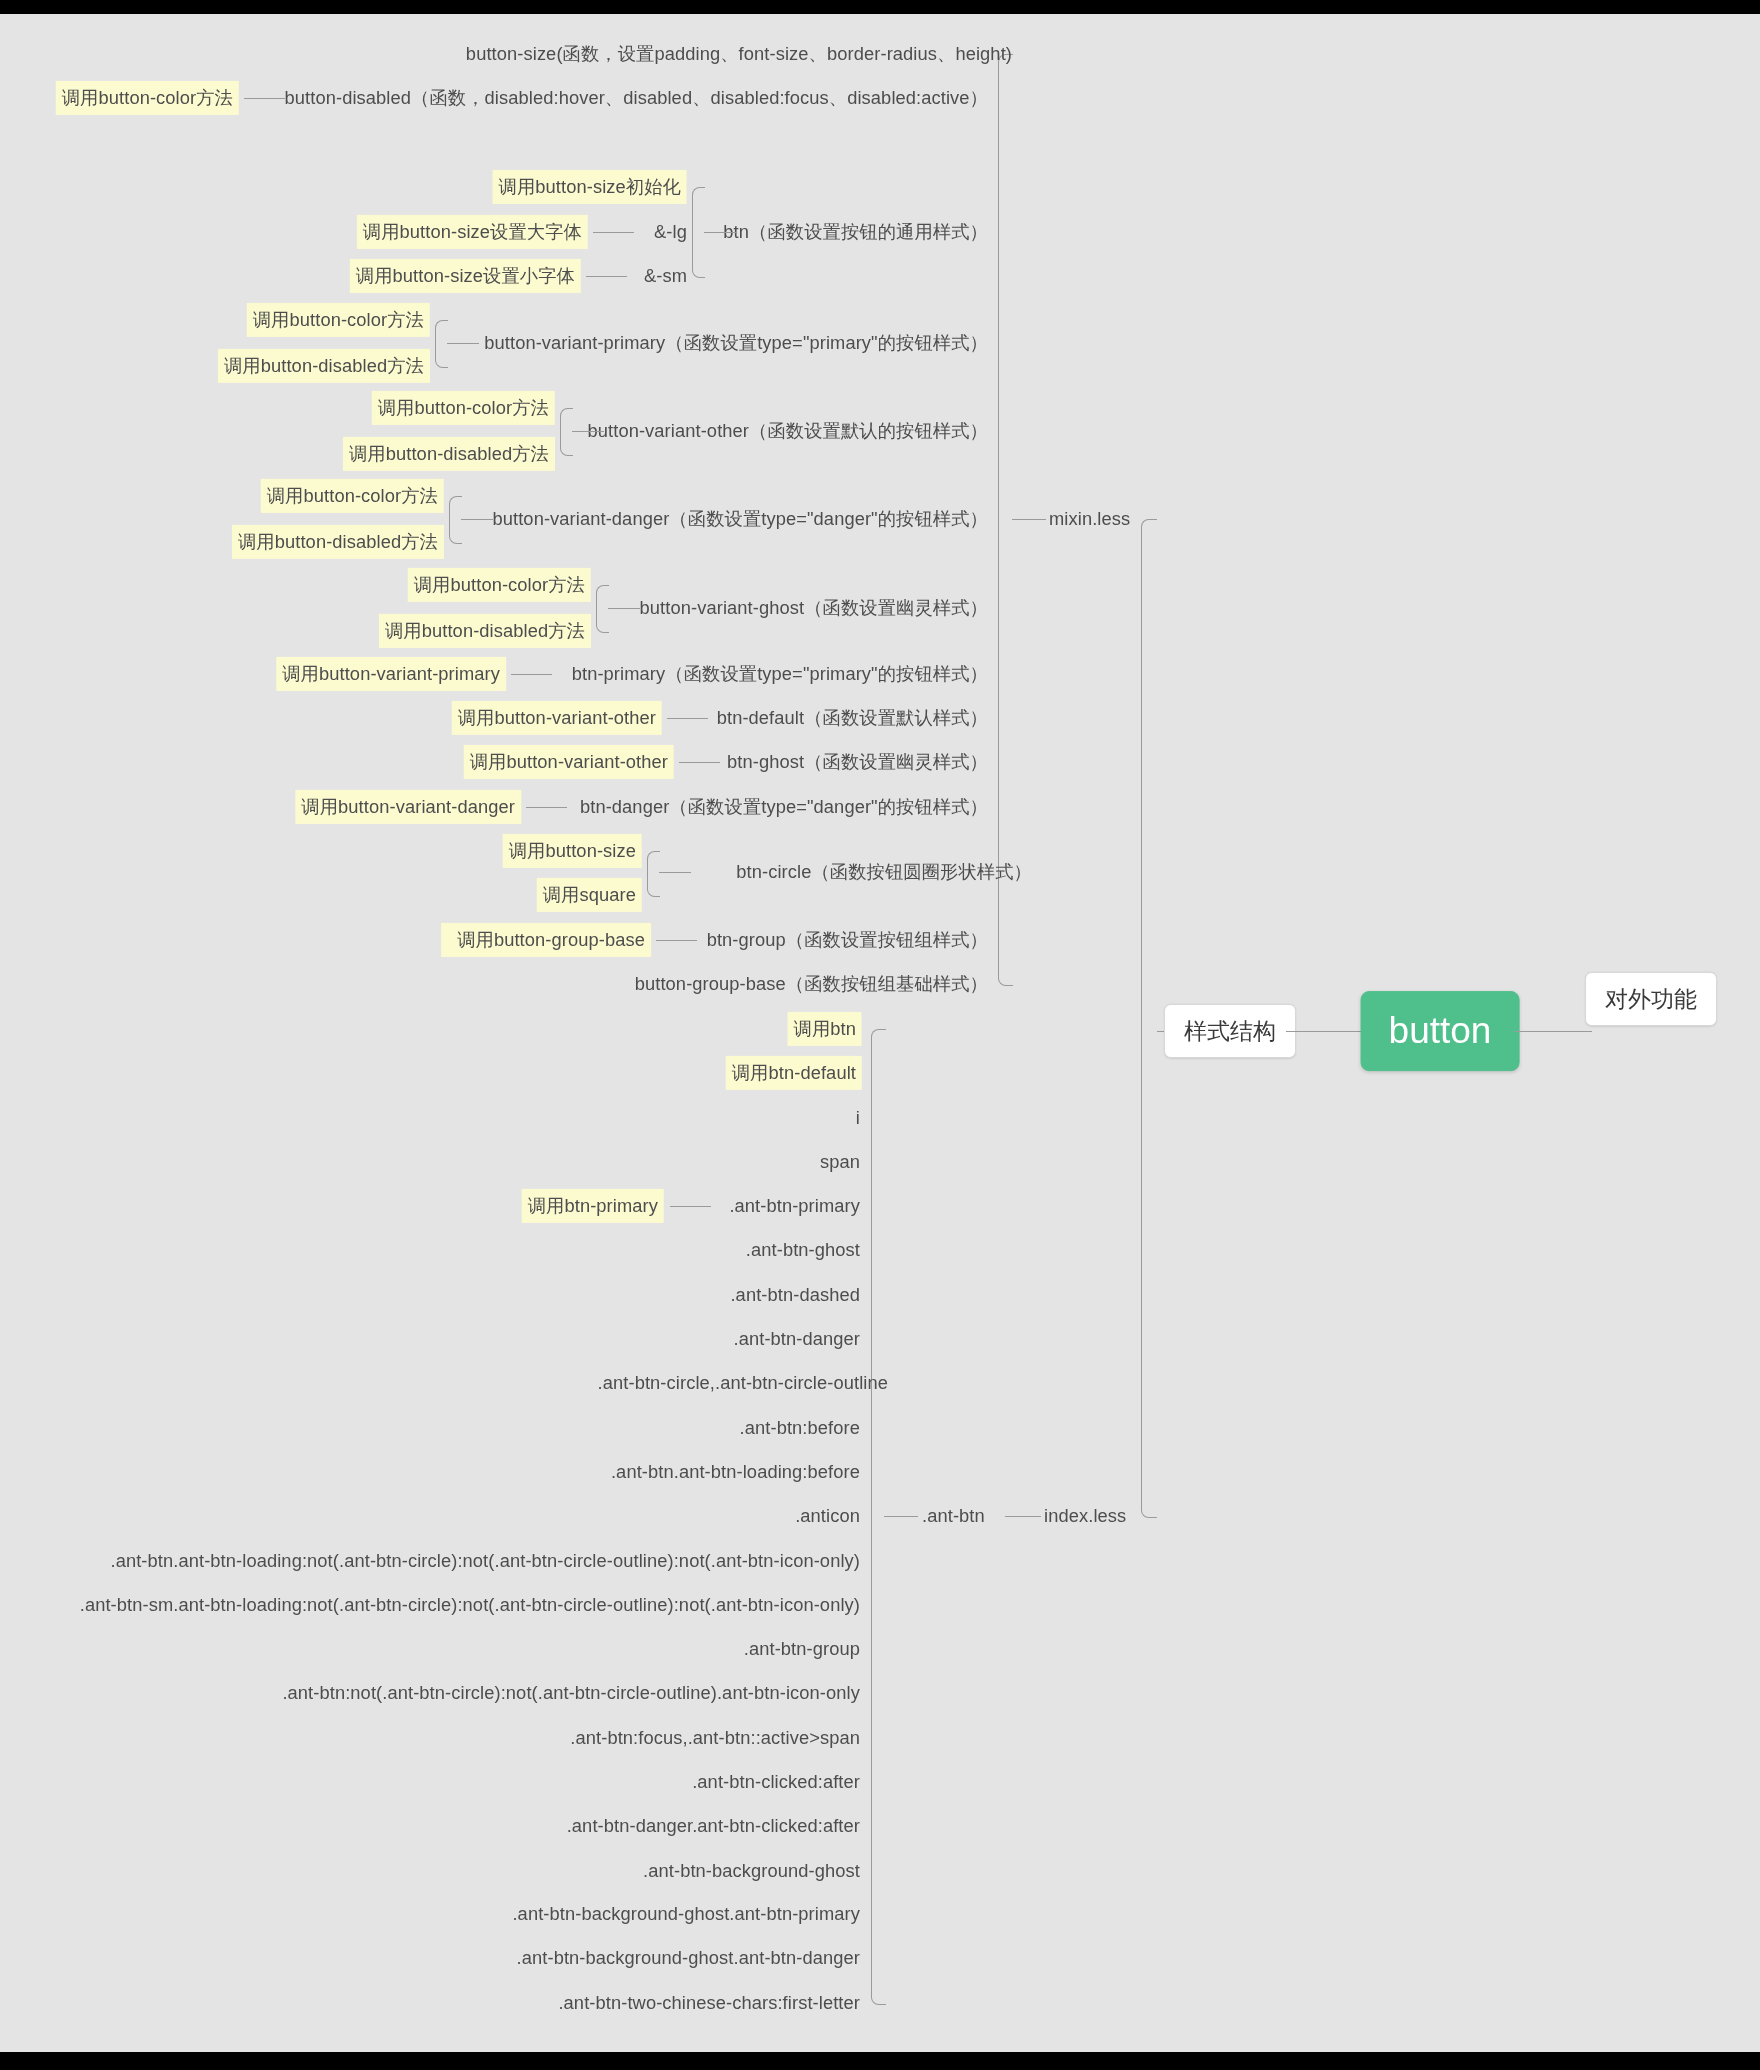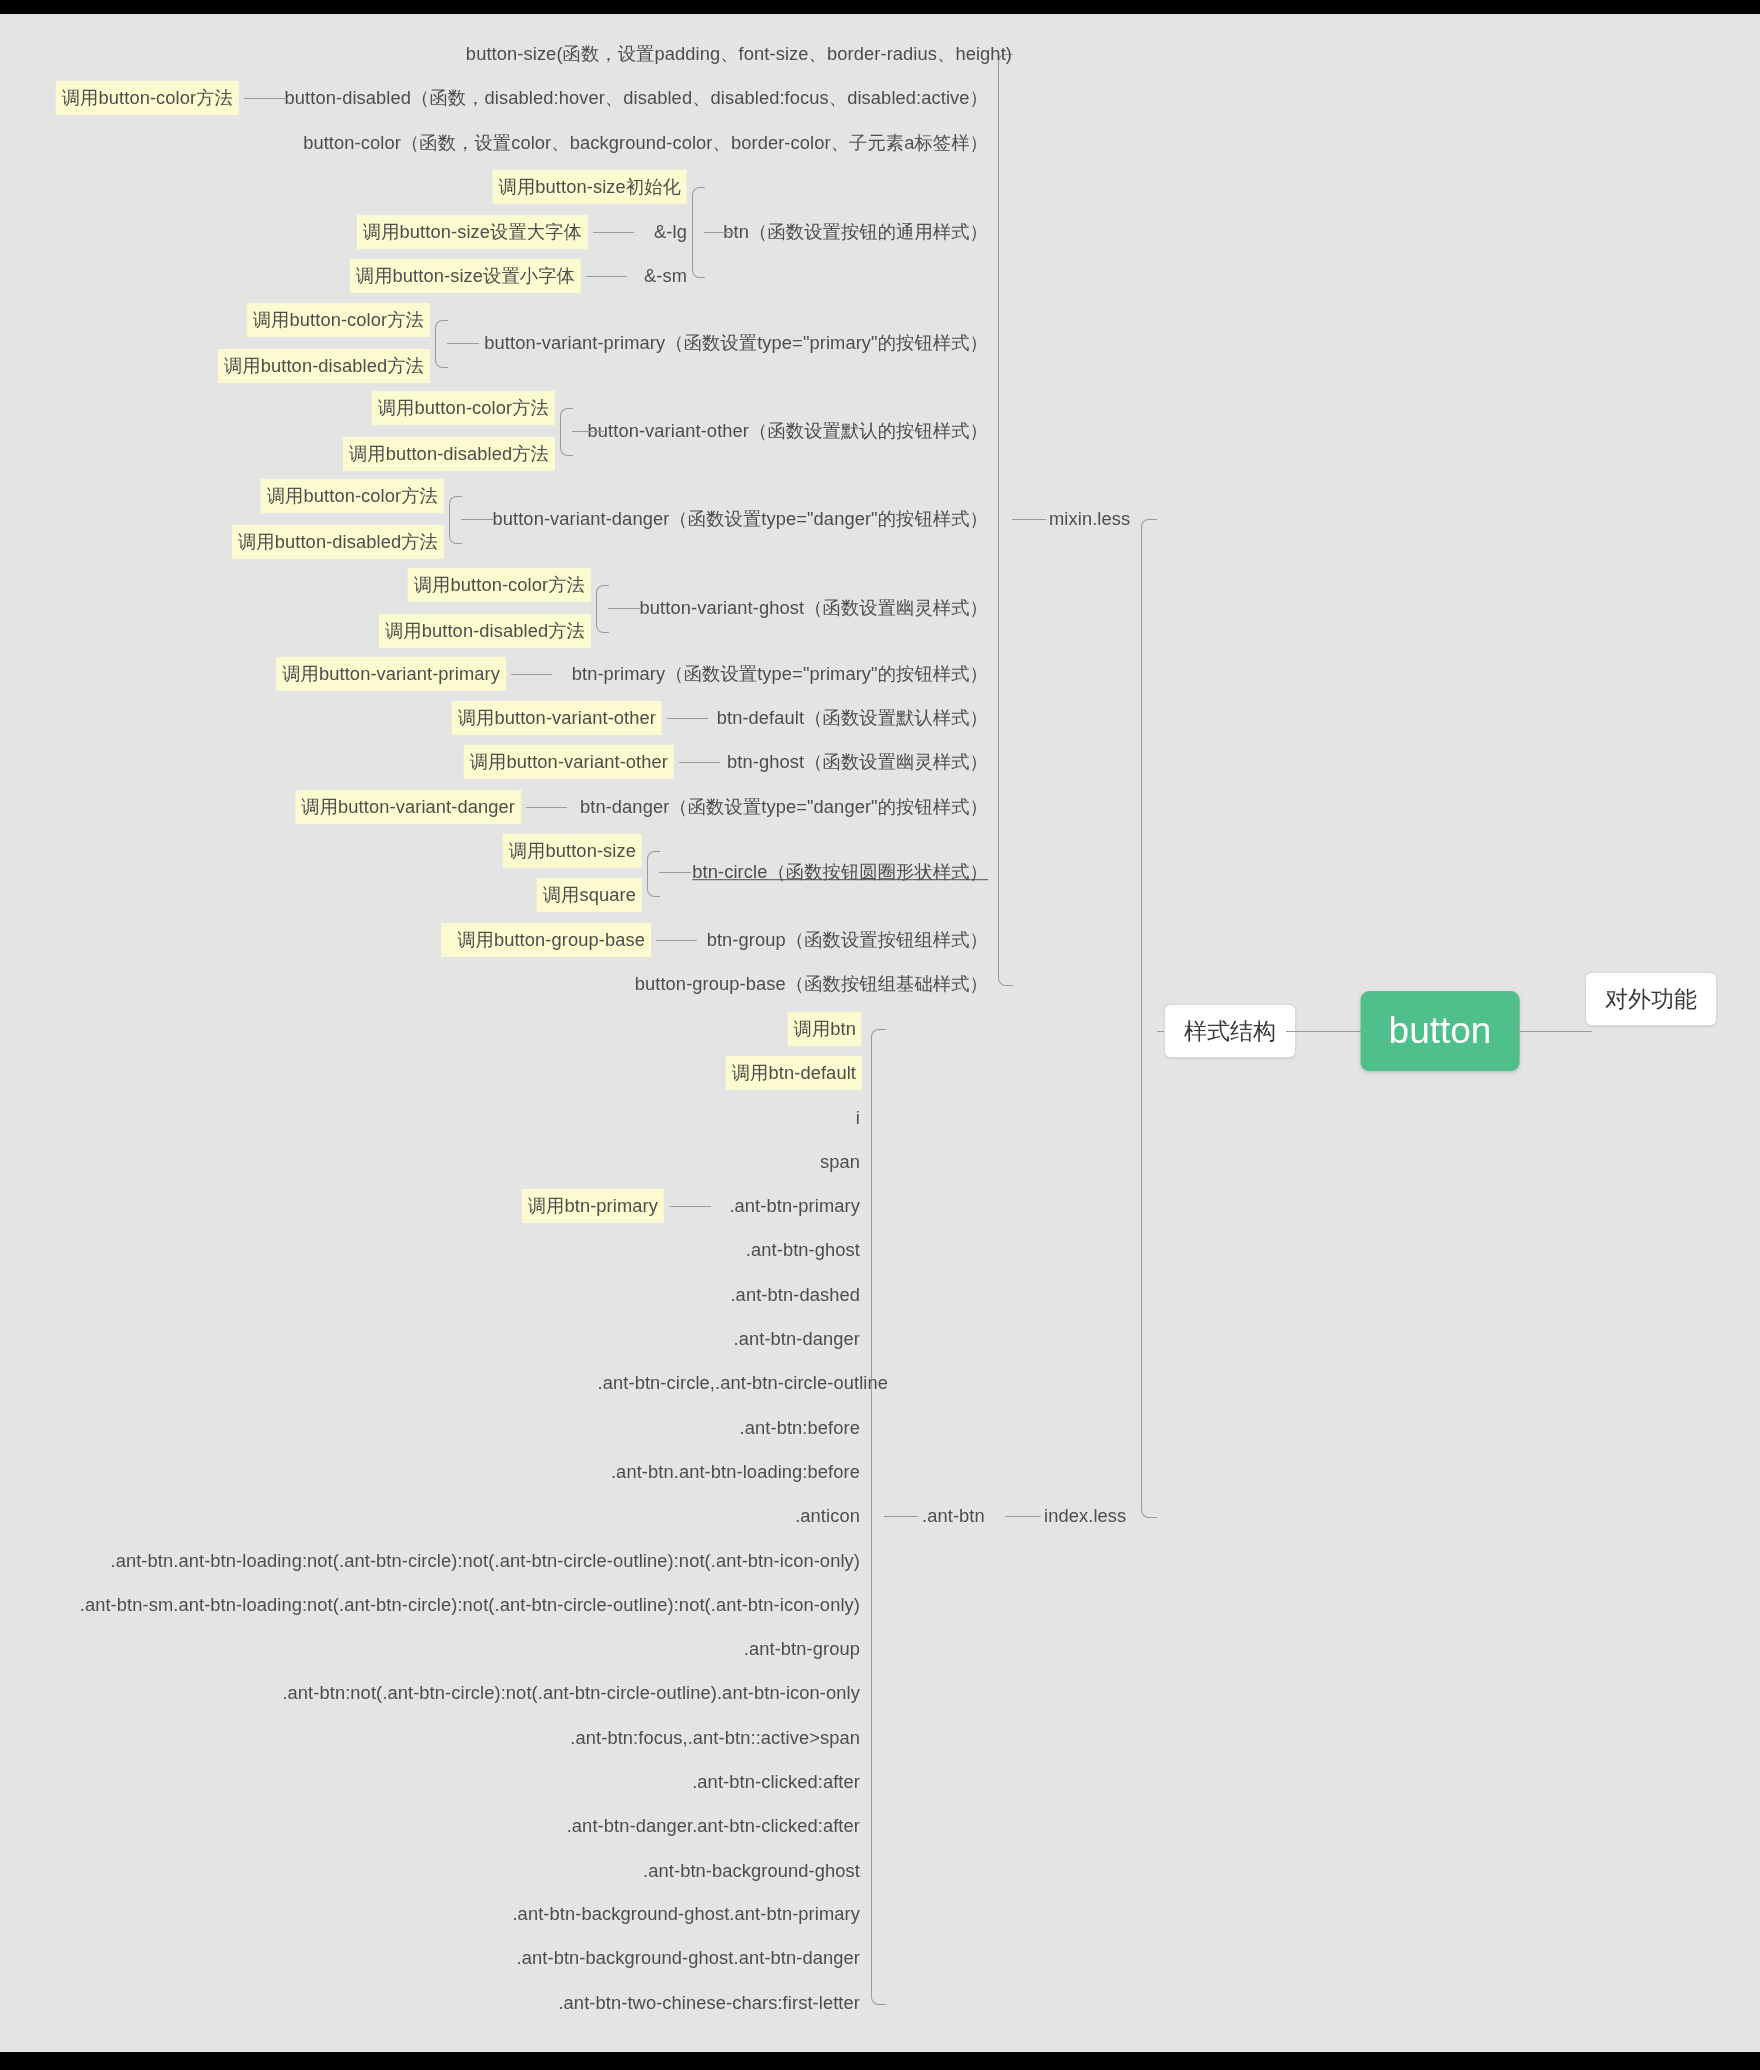--- a/index.html
+++ b/index.html
@@ -68,21 +68,20 @@
   <div class="brk" style="left:998px;top:54px;width:13.6px;height:930px;"></div>
   <div class="h" style="left:1012px;top:519px;width:34px;"></div>
   <div class="lbl l" style="left:1049px;top:519px;">mixin.less</div>
 
   <div class="lbl r" style="left:988px;top:54px;margin-left:24px;">button-size(函数，设置padding、font-size、border-radius、height)</div>
 
   <div class="lbl r" style="left:988px;top:98px;">button-disabled（函数，disabled:hover、disabled、disabled:focus、disabled:active）</div>
   <div class="h" style="left:244px;top:98px;width:41px;"></div>
   <div class="lbl r hl" style="left:239px;top:98px;">调用button-color方法</div>
 
-  <div class="lbl r" style="left:988px;top:143px;">button-color（函数，设置color、background-color、border-color、子元素a标签样）</div>
 
   <div class="lbl r" style="left:988px;top:232px;">btn（函数设置按钮的通用样式）</div>
 
   <div class="brk" style="left:692px;top:187px;width:12px;height:89px;"></div>
   <div class="h" style="left:704px;top:232px;width:32px;"></div>
 
   <div class="lbl r hl" style="left:687px;top:187px;">调用button-size初始化</div>
 
   <div class="lbl r" style="left:687px;top:232px;">&amp;-lg</div>
   <div class="h" style="left:593px;top:232px;width:41px;"></div>
@@ -125,21 +124,21 @@
   <div class="lbl r hl" style="left:662px;top:718px;">调用button-variant-other</div>
 
   <div class="lbl r" style="left:988px;top:762px;">btn-ghost（函数设置幽灵样式）</div>
   <div class="h" style="left:679px;top:762px;width:41px;"></div>
   <div class="lbl r hl" style="left:674px;top:762px;">调用button-variant-other</div>
 
   <div class="lbl r" style="left:988px;top:807px;">btn-danger（函数设置type="danger"的按钮样式）</div>
   <div class="h" style="left:526px;top:807px;width:41px;"></div>
   <div class="lbl r hl" style="left:521px;top:807px;">调用button-variant-danger</div>
 
-  <div class="lbl r" style="left:988px;top:872px;text-decoration:underline;">btn-circle（函数按钮圆圈形状样式）</div>
+  <div class="lbl r" style="left:1032px;top:872px;">btn-circle（函数按钮圆圈形状样式）</div>
   <div class="brk" style="left:647px;top:851px;width:12px;height:44px;"></div>
   <div class="h" style="left:659px;top:872px;width:32px;"></div>
   <div class="lbl r hl" style="left:642px;top:851px;">调用button-size</div>
   <div class="lbl r hl" style="left:642px;top:895px;">调用square</div>
 
   <div class="lbl r" style="left:988px;top:940px;">btn-group（函数设置按钮组样式）</div>
   <div class="h" style="left:656px;top:940px;width:41px;"></div>
   <div class="lbl r hl" style="left:651px;top:940px;padding-left:16px;">调用button-group-base</div>
 
   <div class="lbl r" style="left:988px;top:984px;">button-group-base（函数按钮组基础样式）</div>

